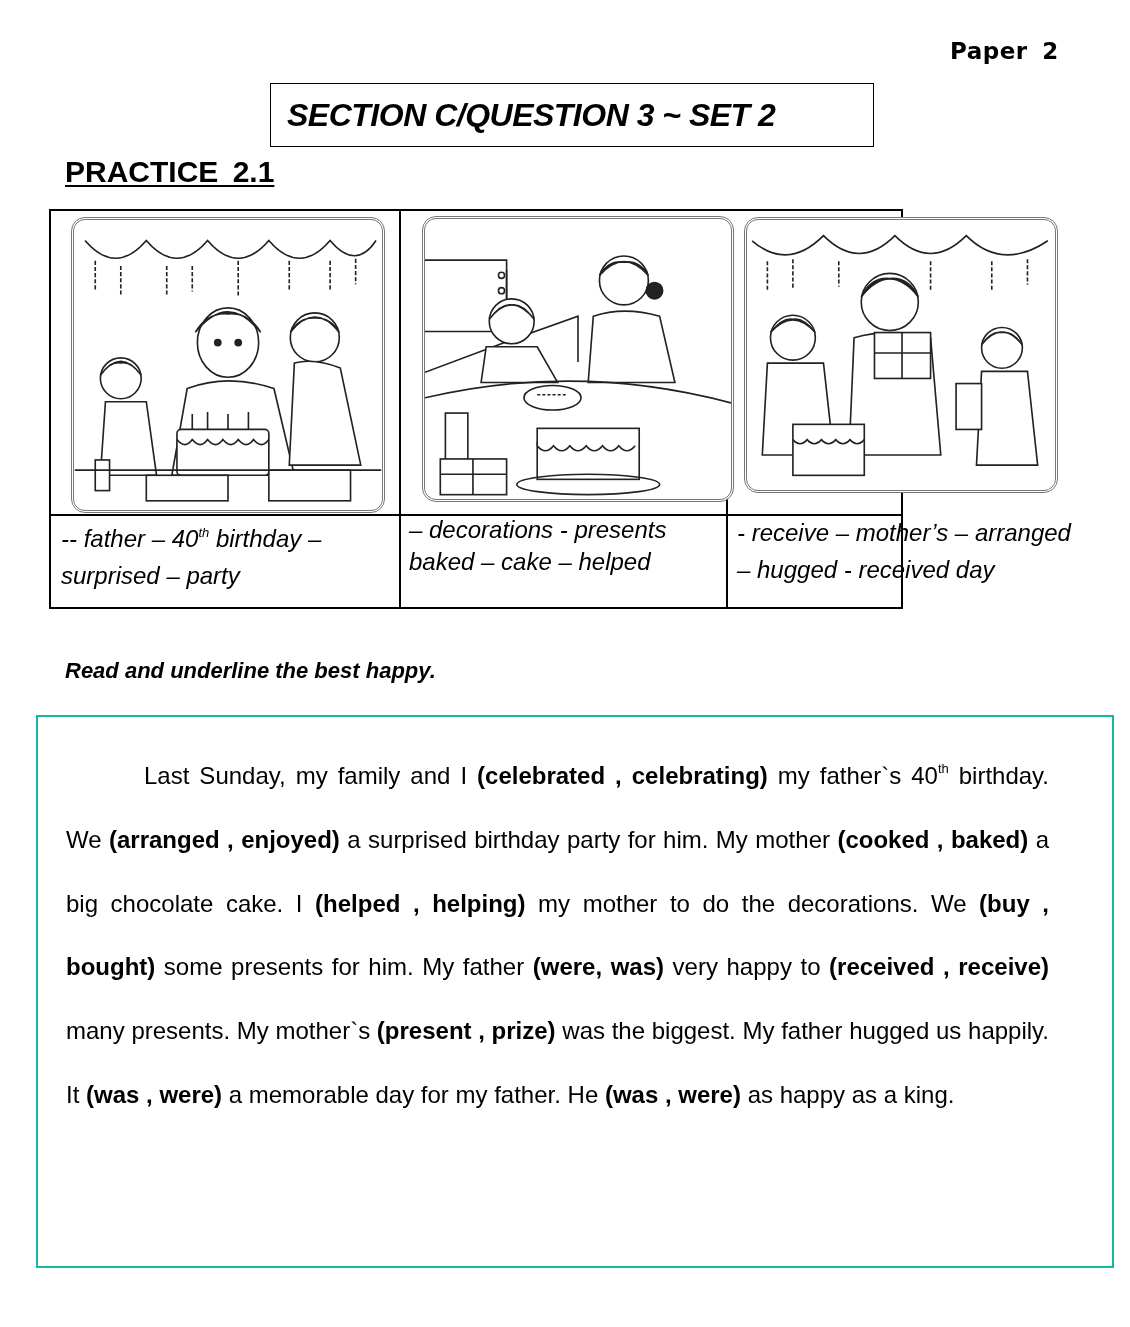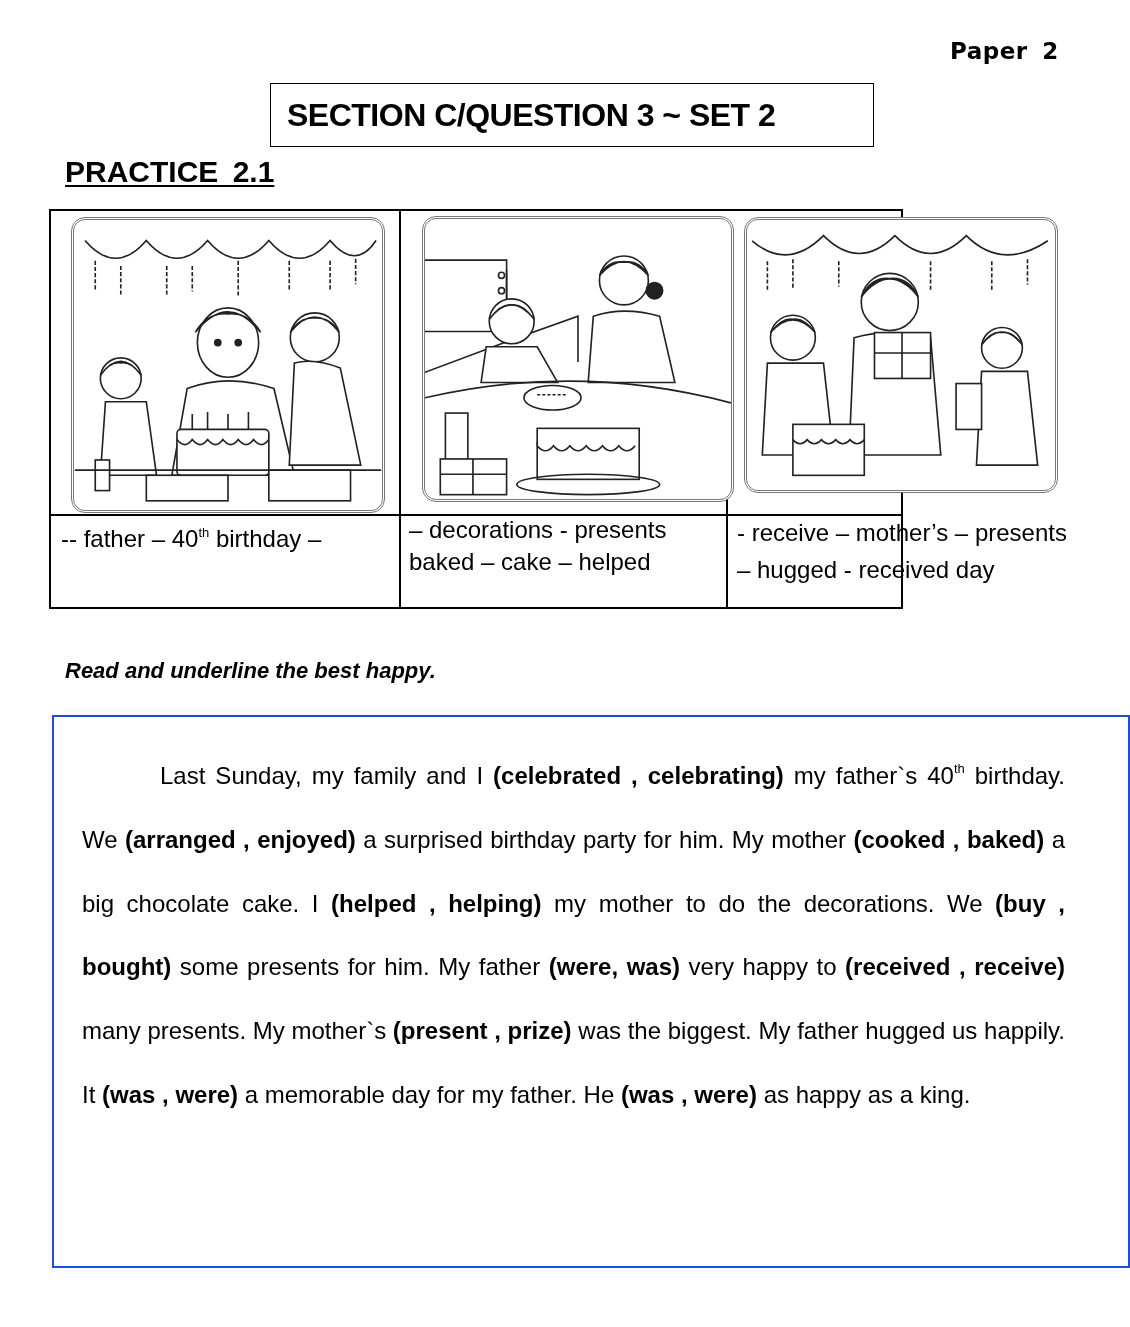--- a/index.html
+++ b/index.html
@@ -5,49 +5,49 @@
   html, body { margin: 0; padding: 0; background: #ffffff; }
   body { width: 1130px; height: 1327px; position: relative; overflow: hidden;
          font-family: "DejaVu Sans", "Liberation Sans", sans-serif; color: #000; }
 
   .paper-label { position: absolute; left: 950px; top: 38px; font-weight: bold;
                  font-size: 23px; letter-spacing: 0.5px; word-spacing: 6px; }
 
   .section-box { position: absolute; left: 270px; top: 83px; width: 604px; height: 64px;
                  border: 1.5px solid #000; box-sizing: border-box; }
   .section-title { position: absolute; left: 16px; top: 13px; font-weight: bold; font-size: 32px;
-                   letter-spacing: -0.5px; white-space: nowrap; font-family: "Liberation Sans", sans-serif; }
+                   letter-spacing: -0.5px; white-space: nowrap; font-family: "Liberation Sans", sans-serif; font-style: italic; }
 
   .practice { position: absolute; left: 65px; top: 155px; font-weight: bold; font-size: 30px;
               text-decoration: underline; text-decoration-thickness: 2px; text-underline-offset: 3px;
               word-spacing: 6px; font-family: "Liberation Sans", sans-serif; }
 
   .pic-table { position: absolute; left: 49px; top: 209px; width: 854px; height: 400px;
-               border: 2px solid #000; box-sizing: border-box; }
+               border: 2px solid #000; box-sizing: border-box; font-style: italic; }
   .hline { position: absolute; left: 0; top: 303px; width: 100%; height: 2px; background: #000; }
   .vline1 { position: absolute; left: 348px; top: 0; width: 2px; height: 100%; background: #000; }
   .vline2 { position: absolute; left: 675px; top: 287px; width: 2px; height: 111px; background: #000; }
 
   .frame { position: absolute; border: 3px double #777; border-radius: 14px; background: #fff; overflow: hidden; }
   .frame svg { width: 100%; height: 100%; display: block; }
   .f1 { left: 20px; top: 6px; width: 308px; height: 290px; }
   .f2 { left: 371px; top: 5px; width: 306px; height: 280px; }
   .f3 { left: 693px; top: 6px; width: 308px; height: 270px; }
 
   .caption { position: absolute; font-size: 24px; line-height: 37px; font-family: "Liberation Sans", sans-serif; }
   .cap1 { left: 10px; top: 303px; width: 330px; }
   .cap2 { left: 358px; top: 303px; width: 315px; line-height: 32px; }
   .cap3 { left: 686px; top: 303px; width: 385px; }
   .caption sup { font-size: 13px; vertical-align: 10px; }
 
   .instruction { position: absolute; left: 65px; top: 658px; font-weight: bold; font-style: italic;
                  font-size: 22px; font-family: "Liberation Sans", sans-serif; }
 
   .passage-box { position: absolute; left: 36px; top: 715px; width: 1078px; height: 553px;
-                 border: 2px solid #1d4ed8; box-sizing: border-box; margin-left: 16px; }
+                 border: 2px solid #14b8a6; box-sizing: border-box; }
   .passage { position: absolute; left: 28px; top: 27px; width: 983px; font-size: 24px; line-height: 63.8px;
              text-align: justify; font-family: "Liberation Sans", sans-serif; }
   .passage .indent { display: inline-block; width: 78px; }
   .passage b { font-weight: bold; }
   .passage sup { font-size: 13px; vertical-align: 11px; line-height: 0; }
 </style>
 </head>
 <body>
 
 <div class="paper-label">Paper 2</div>
@@ -130,27 +130,28 @@
       <rect x="125" y="110" width="55" height="45" fill="#fff"></rect>
       <path d="M152 110 v45 M125 130 h55"></path>
       <rect x="205" y="160" width="25" height="45" fill="#fff"></rect>
       <rect x="45" y="200" width="70" height="50" fill="#fff"></rect>
       <path d="M45 215 q7 8 14 0 q7 8 14 0 q7 8 14 0 q7 8 14 0 q7 8 14 0"></path>
     </svg>
   </div>
 
   <div class="caption cap1">
     <div><span> -- father – 40</span><sup>th</sup><span> birthday –</span></div>
+    <div>surprised – party</div>
   </div>
   <div class="caption cap2">
     <div>– decorations - presents</div>
     <div>baked – cake – helped</div>
   </div>
   <div class="caption cap3">
-    <div>- receive – mother’s – presents</div>
+    <div>- receive – mother’s – arranged</div>
     <div>– hugged - received day</div>
   </div>
 </div>
 
 <div class="instruction">Read and underline the best happy.</div>
 
 <div class="passage-box">
   <div class="passage"><span class="indent"></span><span>Last Sunday, my family and I  </span><b>(celebrated , celebrating)</b><span> my father`s 40</span><sup>th</sup><span> birthday. We  </span><b>(arranged , enjoyed)</b><span> a surprised birthday party for him. My mother </span><b>(cooked , baked)</b><span> a big chocolate cake.  I  </span><b>(helped , helping)</b><span> my mother to do the decorations. We </span><b>(buy , bought)</b><span> some presents for him. My father </span><b>(were, was)</b><span> very happy to </span><b>(received , receive)</b><span> many presents. My mother`s  </span><b>(present , prize)</b><span> was the biggest. My father hugged  us  happily. It </span><b>(was , were)</b><span> a memorable day for  my father. He </span><b>(was , were)</b><span> as happy as a king.</span></div>
 </div>
 

